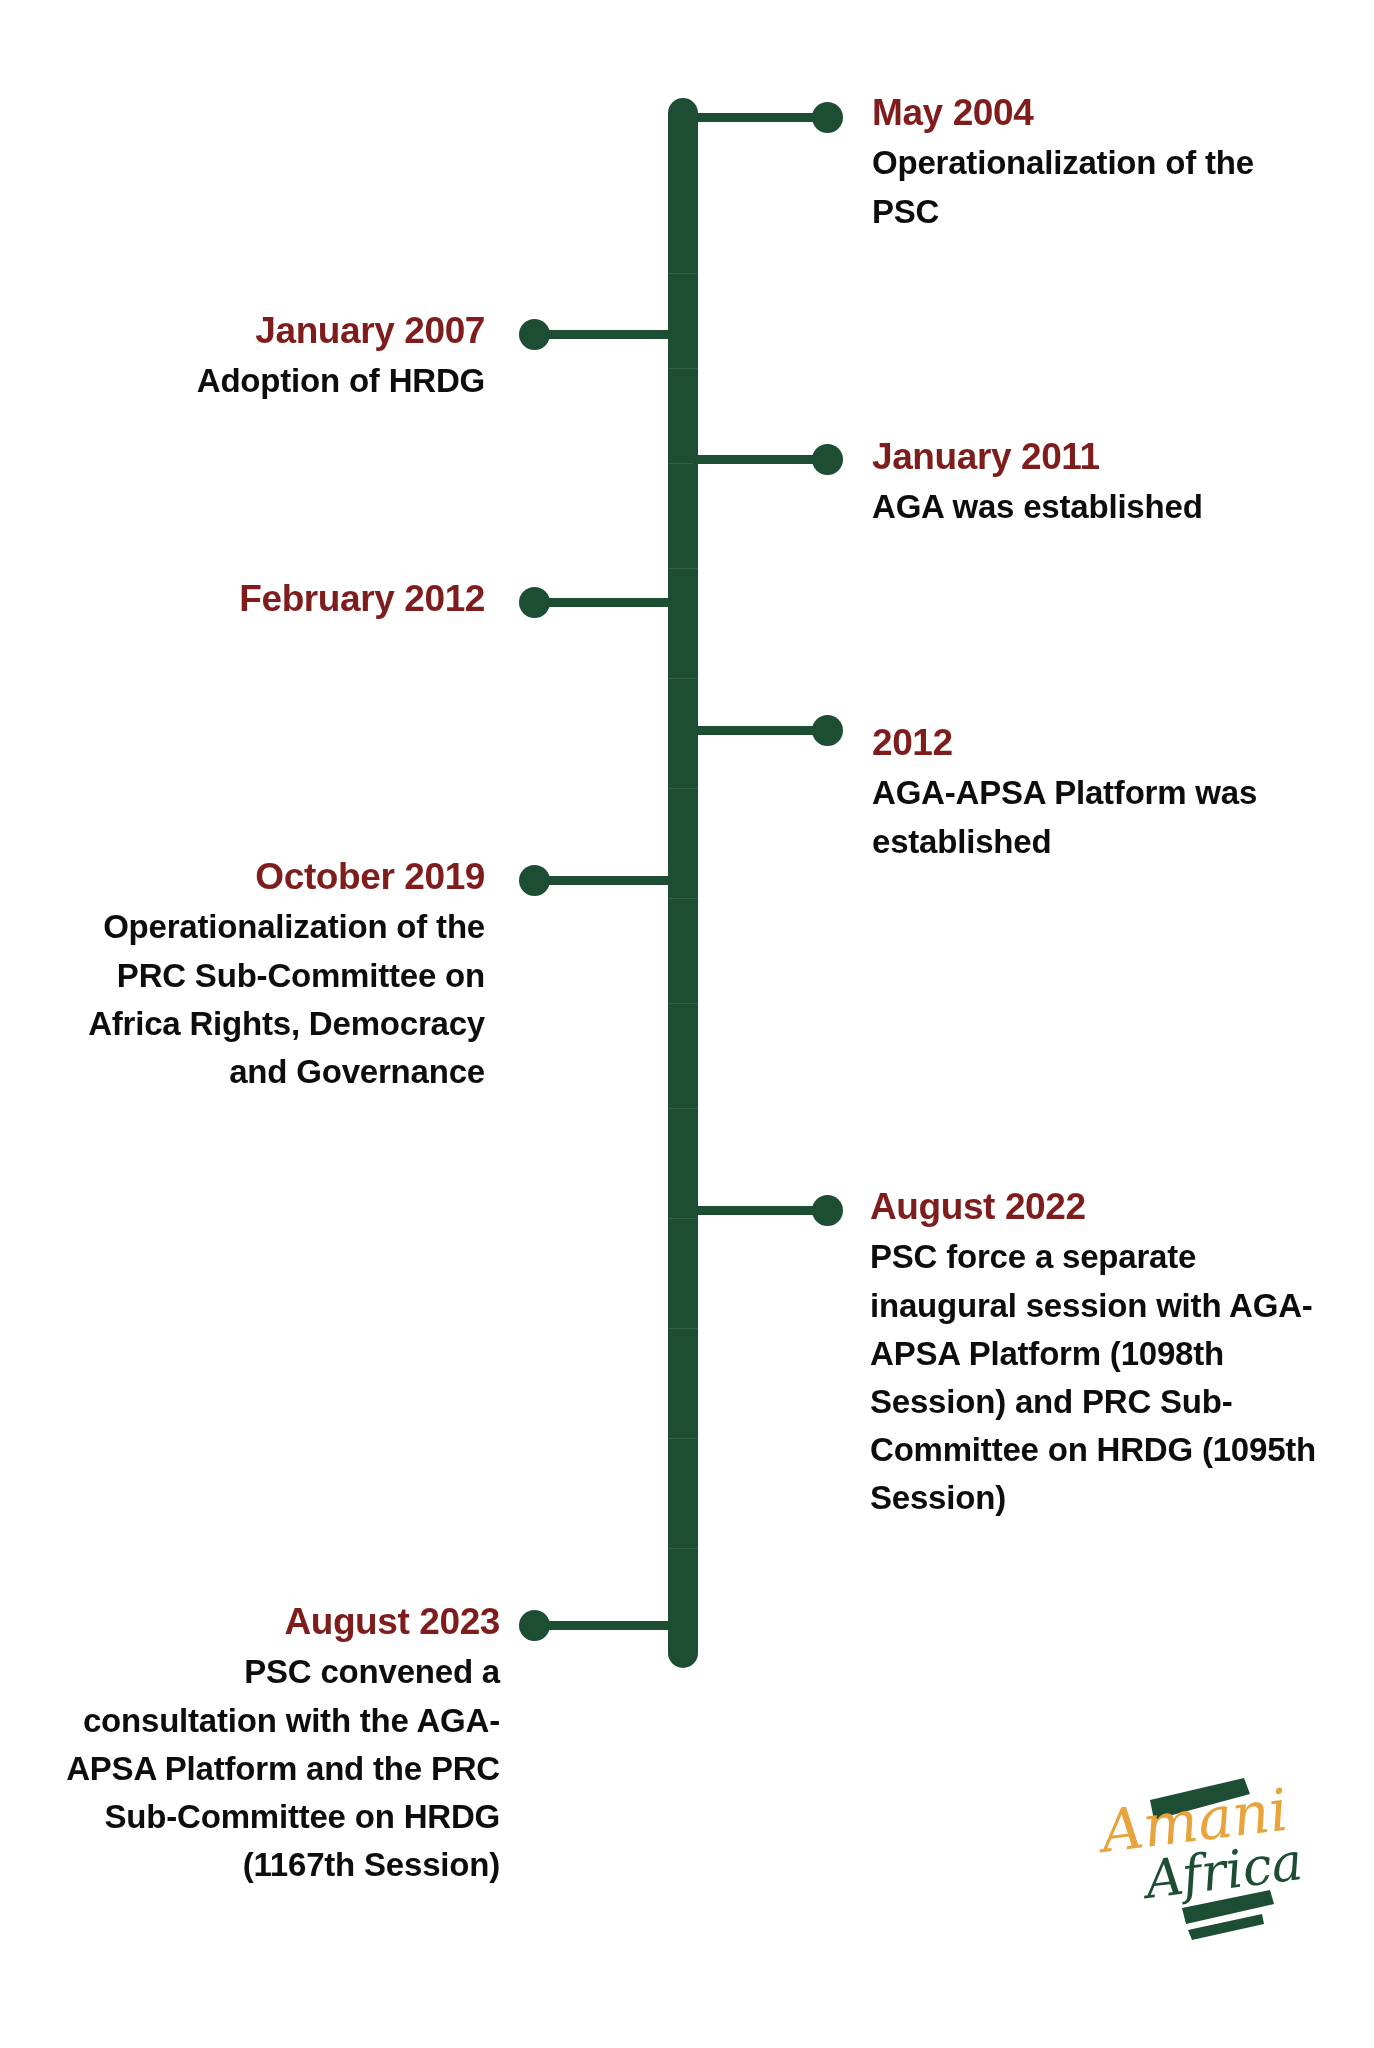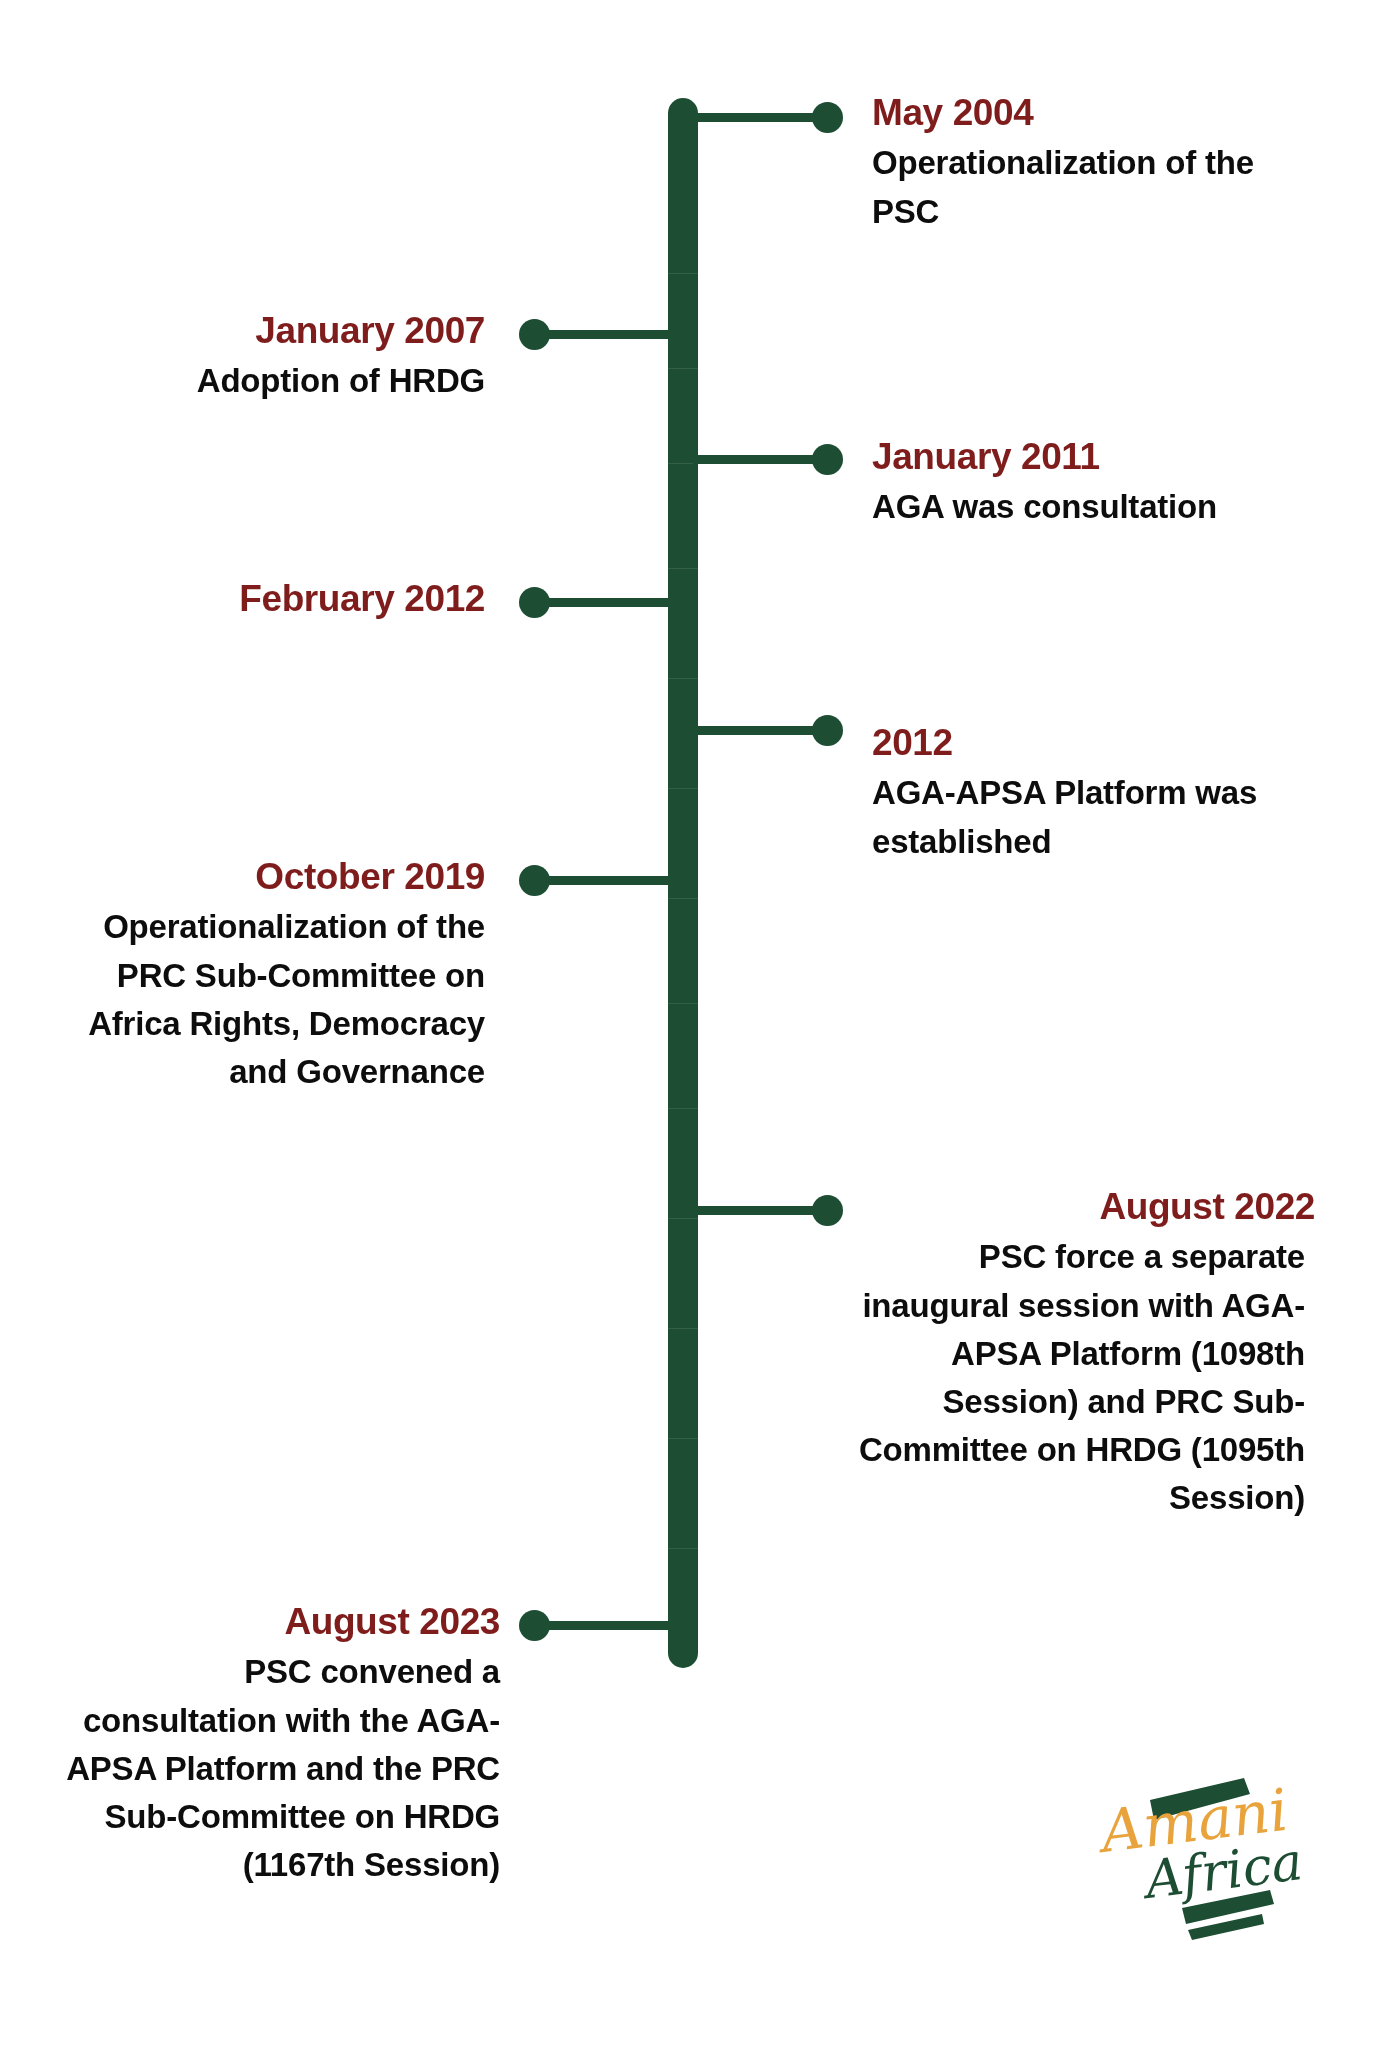--- a/index.html
+++ b/index.html
@@ -140,38 +140,38 @@
     <div class="entry-desc" style="max-width:420px;">Operationalization of the PSC</div>
   </div>
 
   <div class="entry left" style="left:40px; top:310px; width:445px;">
     <div class="entry-date">January 2007</div>
     <div class="entry-desc">Adoption of HRDG</div>
   </div>
 
   <div class="entry right" style="left:872px; top:436px; width:470px;">
     <div class="entry-date">January 2011</div>
-    <div class="entry-desc">AGA was consultation</div>
+    <div class="entry-desc">AGA was established</div>
   </div>
 
   <div class="entry left" style="left:40px; top:578px; width:445px;">
     <div class="entry-date">February 2012</div>
   </div>
 
   <div class="entry right" style="left:872px; top:722px; width:470px;">
     <div class="entry-date">2012</div>
     <div class="entry-desc" style="max-width:400px;">AGA-APSA Platform was established</div>
   </div>
 
   <div class="entry left" style="left:30px; top:856px; width:455px;">
     <div class="entry-date">October 2019</div>
     <div class="entry-desc" style="max-width:440px; margin-left:auto;">Operationalization of the PRC Sub-Committee on Africa Rights, Democracy and Governance</div>
   </div>
 
-  <div class="entry right" style="left:835px; top:1186px; width:480px;text-align:right;">
+  <div class="entry right" style="left:870px; top:1186px; width:480px;">
     <div class="entry-date">August 2022</div>
     <div class="entry-desc" style="max-width:470px;">PSC force a separate  inaugural session with AGA-APSA Platform (1098th Session) and PRC Sub-Committee on HRDG (1095th Session)</div>
   </div>
 
   <div class="entry left" style="left:30px; top:1601px; width:470px;">
     <div class="entry-date">August 2023</div>
     <div class="entry-desc" style="max-width:440px; margin-left:auto;">PSC convened a consultation with the AGA-APSA Platform and the PRC Sub-Committee on HRDG (1167th Session)</div>
   </div>
 
   <div class="logo">

